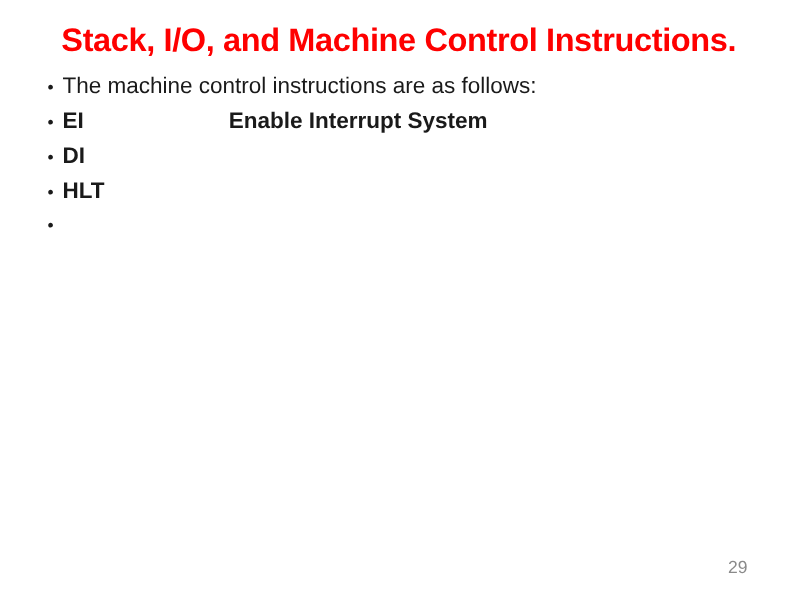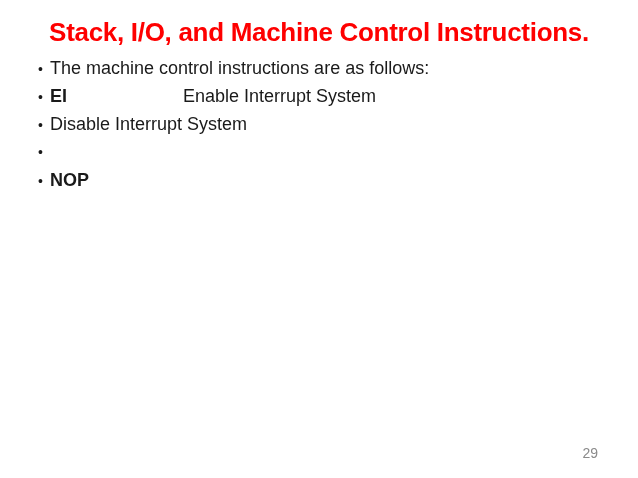--- a/index.html
+++ b/index.html
@@ -44,20 +44,21 @@
     flex: 0 0 12px;
     font-size: 14px;
   }
   .term {
     width: 133px;
     flex: 0 0 133px;
     font-weight: bold;
   }
   .desc {
     flex: 1 1 auto;
+    font-weight: bold;
   }
   .intro-text {
     flex: 1 1 auto;
   }
   .page-number {
     position: absolute;
     right: 40px;
     bottom: 17px;
     font-size: 14px;
     color: var(--color-page-number, #8a8a8a);
@@ -78,29 +79,29 @@
     </div>
 
     <div class="row">
       <span class="bullet">•</span>
       <span class="term">EI</span>
       <span class="desc">Enable Interrupt System</span>
     </div>
 
     <div class="row">
       <span class="bullet">•</span>
-      <span class="desc">Disable Interrupt System</span>
+      <span class="term">DI</span>
     </div>
 
     <div class="row">
       <span class="bullet">•</span>
+      <span class="term">HLT</span>
     </div>
 
     <div class="row">
       <span class="bullet">•</span>
-      <span class="term">NOP</span>
     </div>
 
   </div>
 
   <div class="page-number">29</div>
 
 </div>
 
 </body></html>

